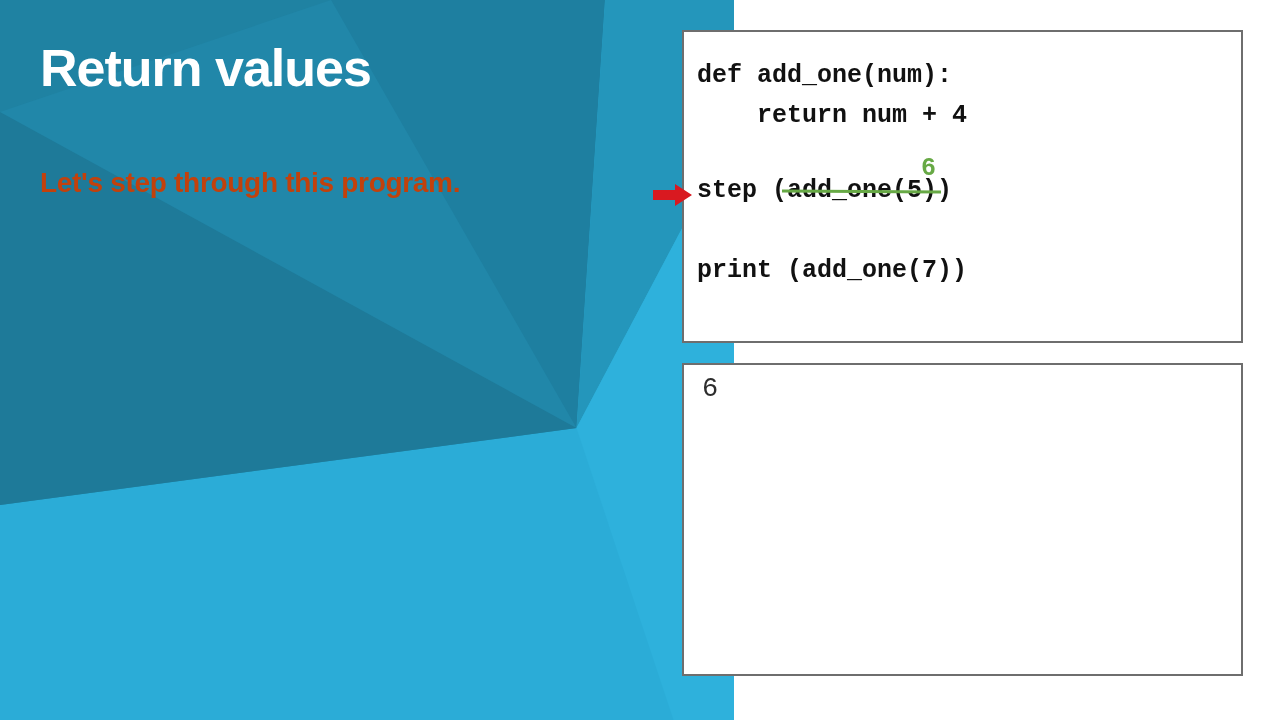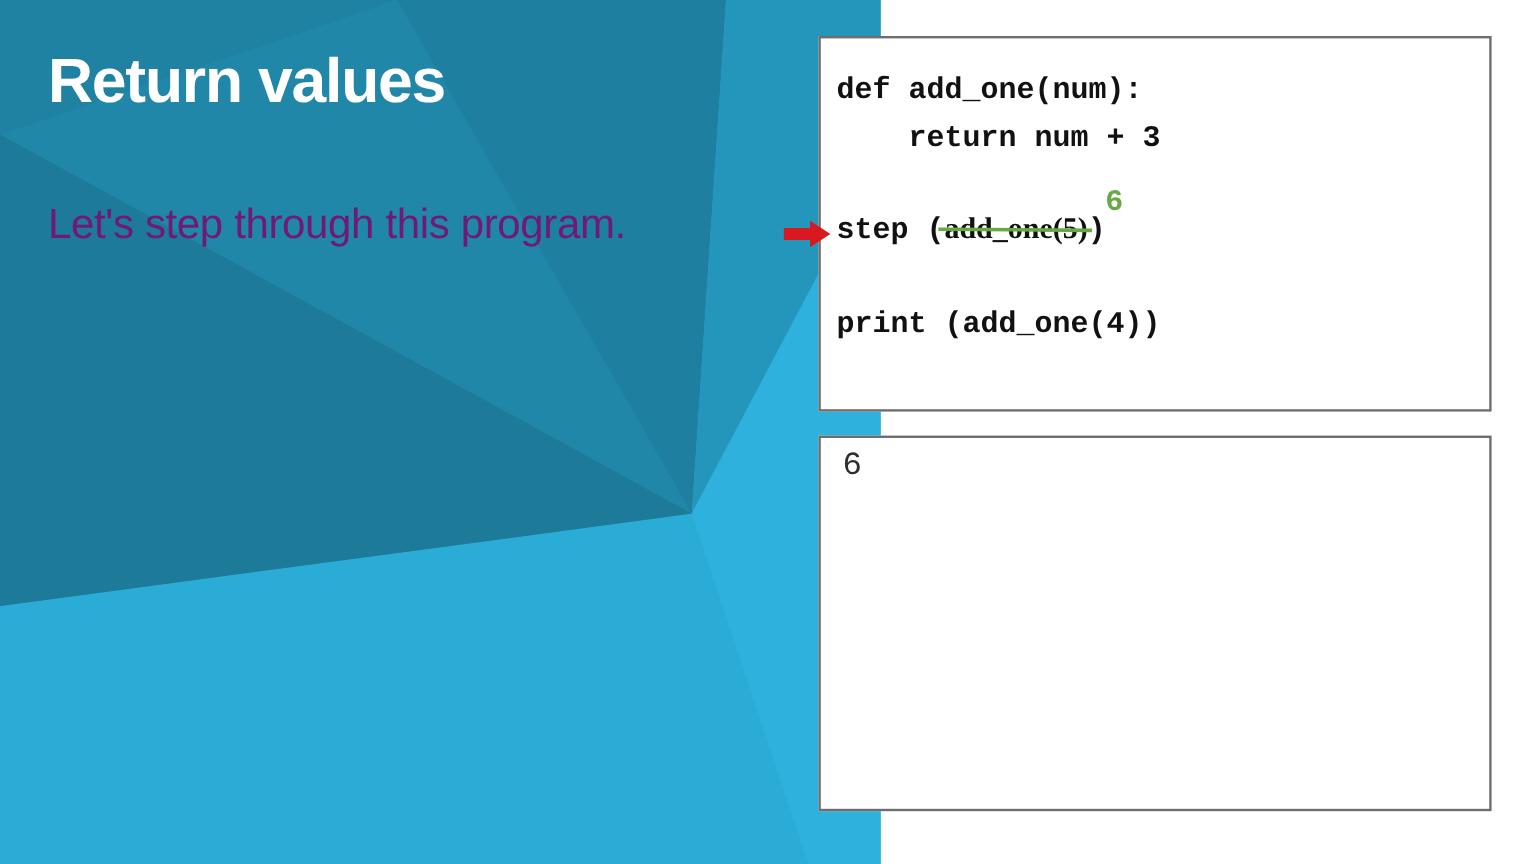--- a/index.html
+++ b/index.html
@@ -36,23 +36,23 @@
     color: #ffffff;
     font-size: 52px;
     font-weight: 700;
     letter-spacing: -1px;
     line-height: 1.1;
   }
   .slide-subtitle {
     position: absolute;
     left: 40px; top: 166px;
     margin: 0;
-    color: #701a75;
-    font-size: 35px;
-    font-weight: 400;
+    color: #c2410c;
+    font-size: 28px;
+    font-weight: 700;
     letter-spacing: -0.3px;
     line-height: 1.2;
   }
 
   
   .code-box {
     position: absolute;
     left: 682px; top: 30px;
     width: 561px; height: 313px;
     box-sizing: border-box;
@@ -80,21 +80,20 @@
     left: 237px; top: 124px;
     font-family: "Liberation Mono", monospace;
     font-weight: 700;
     font-size: 25px;
     line-height: 25px;
     color: var(--accent-green, #67a945);
   }
   .strike {
     position: relative;
     display: inline-block;
-    font-family: Liberation Serif, serif;
   }
   .strike::after {
     content: "";
     position: absolute;
     left: -5px;
     right: -4px;
     top: 12px;
     height: 3px;
     background: var(--accent-green, #67a945);
     transform: rotate(0.4deg);
@@ -141,23 +140,23 @@
     </svg>
     <h1 class="slide-title">Return values</h1>
     <p class="slide-subtitle">Let's step through this program.</p>
   </div>
 
   <div class="code-box">
     <svg class="step-arrow" viewBox="0 0 40 24" aria-hidden="true">
       <polygon points="0,7 22,7 22,1 39,12 22,23 22,17 0,17" fill="#d91920"></polygon>
     </svg>
     <div class="code-line l-def">def add_one(num):</div>
-    <div class="code-line l-return">    return num + 3</div>
+    <div class="code-line l-return">    return num + 4</div>
     <div class="annotation">6</div>
     <div class="code-line l-p5"><span>step (</span><span class="strike">add_one(5)</span><span>)</span></div>
-    <div class="code-line l-p7">print (add_one(4))</div>
+    <div class="code-line l-p7">print (add_one(7))</div>
   </div>
 
   <div class="output-box">
     <div class="output-value">6</div>
   </div>
 
 </div>
 
 </body></html>

